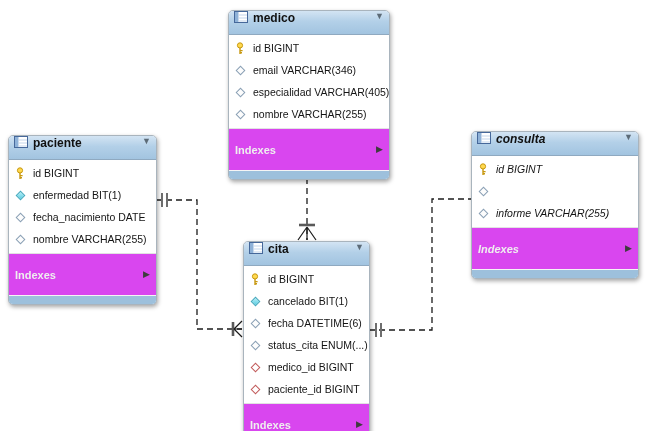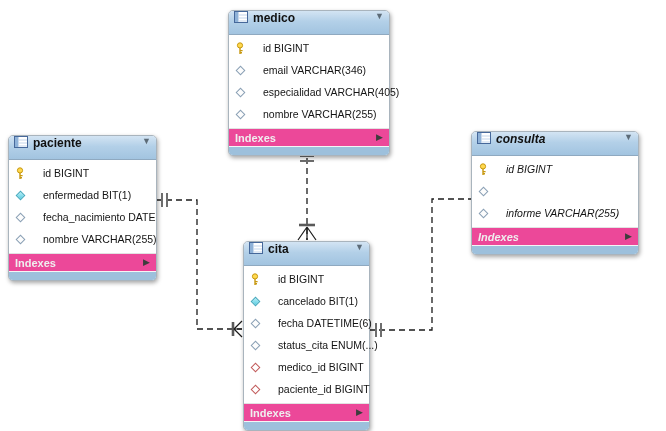--- a/index.html
+++ b/index.html
@@ -15,24 +15,24 @@
   }
   .thead{
     height:23px;display:flex;align-items:flex-start;padding:0 5px;
     background:linear-gradient(180deg,#d3e4f3 0%,#b3d0e8 45%,#a2c4e0 100%);
     border-bottom:1px solid #8fa9c0;border-radius:4px 4px 0 0;
   }
   .ttitle{font-size:12px;font-weight:bold;color:#111;margin-left:5px;flex:1;}
   .tarrow{font-size:9px;color:#5c6b77;line-height:1;padding-top:1px;}
   .trows{background:#fff;padding:2px 0 3px 0;}
   .trow{height:22px;display:flex;align-items:center;padding-left:5px;white-space:nowrap;}
-  .clabel{font-size:10.5px;color:#141414;margin-left:17px;}
+  .clabel{font-size:10.5px;color:#141414;margin-left:7px;}
   .tfoot{
-    height:17px;display:flex;align-items:center;padding:0 6px;
-    background:#ec4899;border-top:1px solid #e2e2e2;border-bottom:1px solid #f5f5f5;gap:48px;
+    height:17px;display:flex;align-items:center;padding:12px 6px;
+    background:#d946ef;border-top:1px solid #e2e2e2;border-bottom:1px solid #f5f5f5;gap:48px;
   }
   .flabel{font-size:11px;font-weight:bold;color:#efefef;flex:1;}
   .farrow{font-size:9px;color:#3d3d3d;line-height:1;}
   .tstrip{height:8px;background:#9dc0dc;border-radius:0 0 4px 4px;}
   
   .icn{width:12px;display:flex;justify-content:center;flex:none;}
   .dia{width:7px;height:7px;transform:rotate(45deg);box-sizing:border-box;}
   .dia.null{border:1px solid #8aa0b5;background:#fdfdfd;}
   .dia.notnull{border:1px solid #45a8bd;background:linear-gradient(135deg,#b9eff7 0%,#57cde2 100%);}
   .dia.fk{border:1px solid #c25b5b;background:#fff;}

